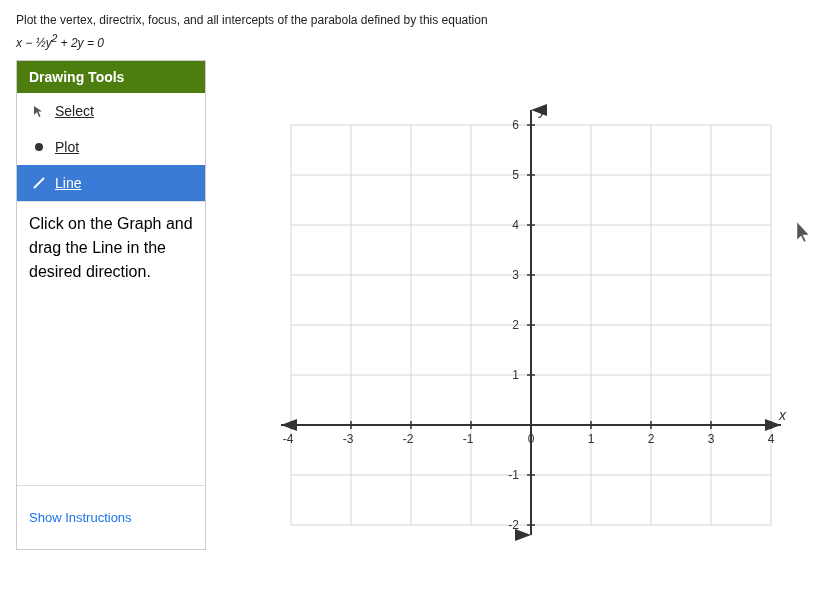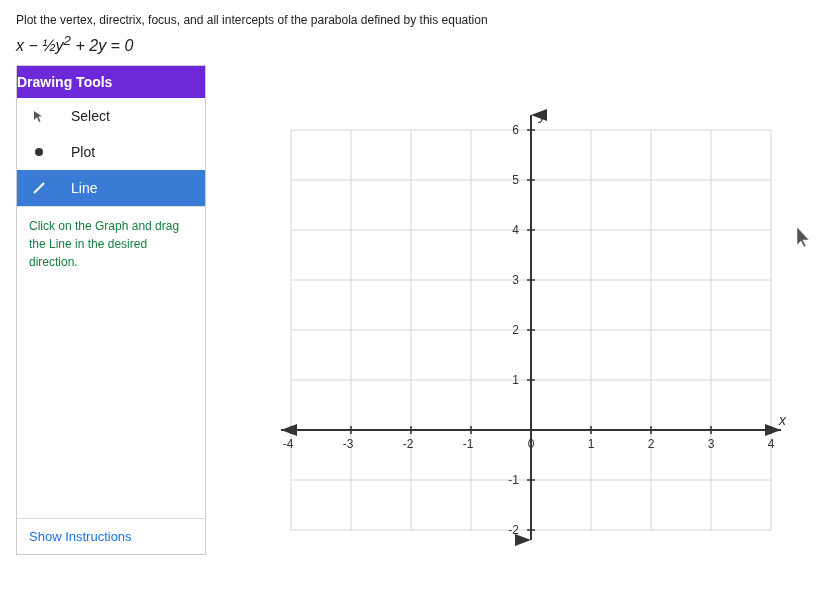--- a/index.html
+++ b/index.html
@@ -19,21 +19,21 @@
     }
 
     .problem-text {
       font-size: 12px;
       color: #222;
       margin-bottom: 4px;
       line-height: 1.4;
     }
 
     .equation {
-      font-size: 16px;
+      font-size: 12px;
       color: #222;
       margin-bottom: 10px;
       font-style: italic;
     }
 
     .main-area {
       display: flex;
       flex-direction: row;
       gap: 0;
       height: 490px;
@@ -43,61 +43,62 @@
       width: 190px;
       min-width: 190px;
       background: #fff;
       border: 1px solid #ccc;
       display: flex;
       flex-direction: column;
       height: 490px;
     }
 
     .drawing-tools-header {
-      background: #6d28d9;
+      background: #4d7c0f;
       color: #fff;
-      padding: 8px 0;
+      padding: 8px 12px;
       font-size: 14px;
       font-weight: bold;
     }
 
     .tool-item {
       padding: 10px 14px;
       display: flex;
       align-items: center;
-      gap: 24px;
+      gap: 8px;
       cursor: pointer;
       font-size: 14px;
       color: #222;
+      text-decoration: underline;
     }
 
     .tool-item.active {
       background: #3a7bd5;
       color: #fff;
     }
 
     .tool-icon {
       width: 16px;
       height: 16px;
       display: flex;
       align-items: center;
       justify-content: center;
     }
 
     .tool-hint {
       padding: 10px 12px;
-      font-size: 12px;
-      color: #15803d;
+      font-size: 16px;
+      color: #000000;
       line-height: 1.5;
       border-top: 1px solid #ddd;
     }
 
     .show-instructions {
       margin-top: auto;
-      padding: 10px 12px;
+      padding: 24px 12px;
       border-top: 1px solid #ddd;
       font-size: 13px;
       color: #1a73e8;
       cursor: pointer;
     }
 
     .graph-area {
       flex: 1;
       position: relative;
       display: flex;

